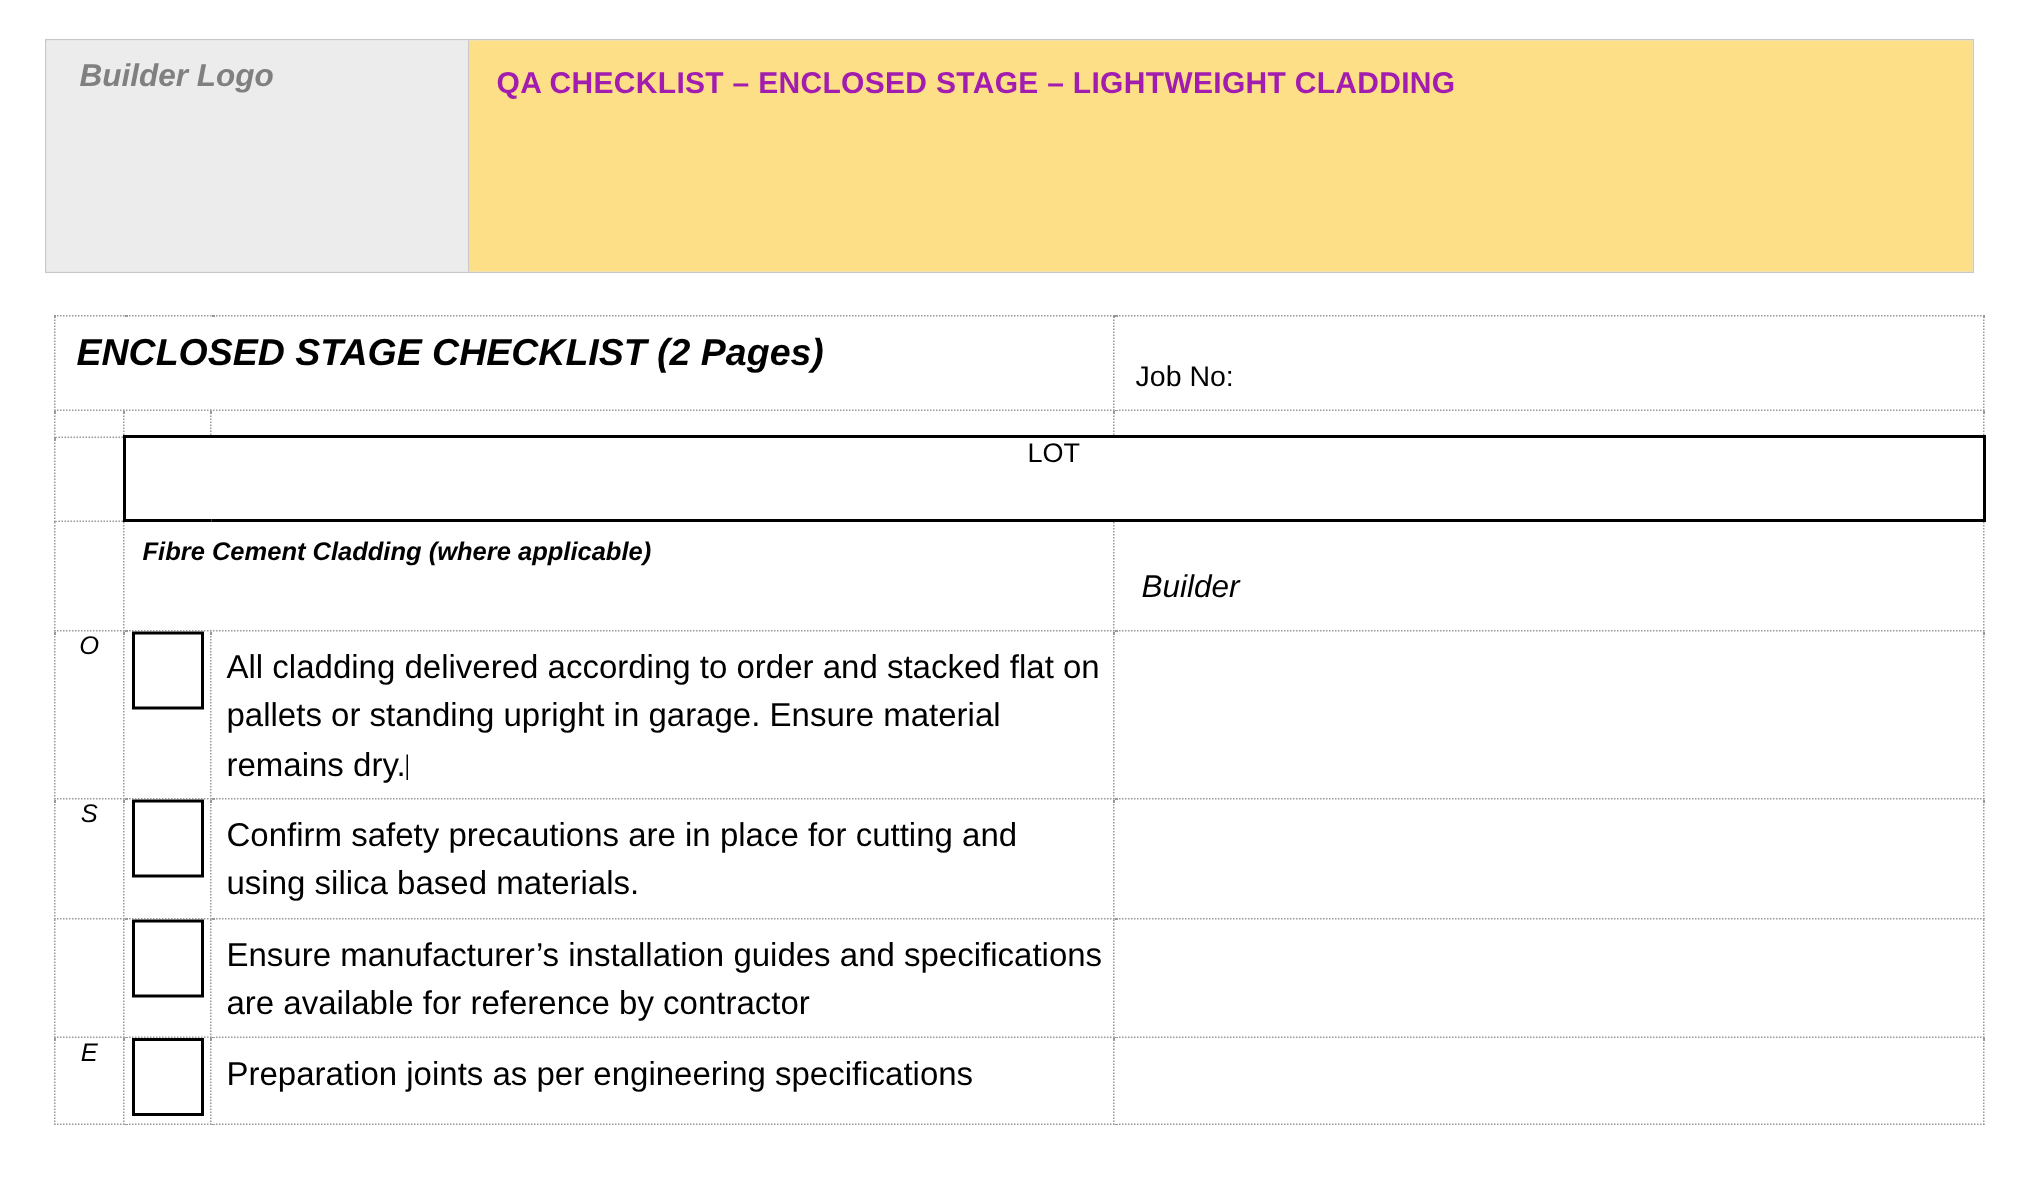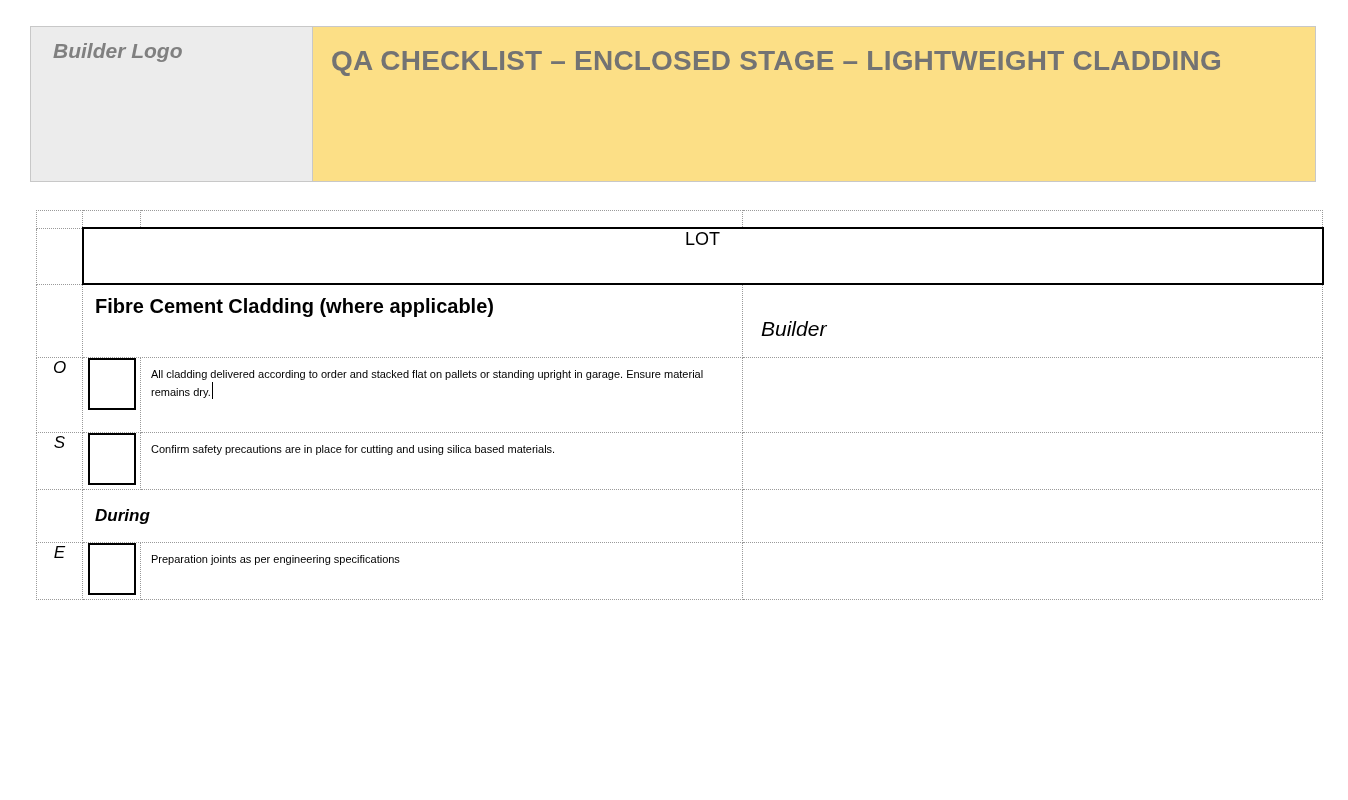--- a/index.html
+++ b/index.html
@@ -43,22 +43,22 @@
     color: #808080;
   }
   .title-cell {
     flex: 1;
     background: #fcdf86;
     box-sizing: border-box;
     padding: 18px 14px 0 18px;
   }
   .title-text {
     font-weight: bold;
-    font-size: 28px;
-    color: #737373;
+    font-size: 20px;
+    color: #a21caf;
     letter-spacing: 0.2px;
     line-height: 1.15;
   }
 
   
   .sheet {
     position: absolute;
     left: 36px;
     top: 210px;
     width: 1286px;
@@ -98,22 +98,23 @@
 
   .lot-cell {
     font-size: 18px;
     padding: 8px 0 0 12px;
     border: 2px solid #000 !important;
     height: 54px;
     text-align: center;
   }
 
   .section-head {
-    font-weight: bold;
-    font-size: 20px;
+    font-style: italic;
+    font-weight: bold;
+    font-size: 17px;
     padding: 10px 0 0 12px;
   }
   .comments-head {
     font-style: italic;
     font-size: 21px;
     padding: 32px 0 0 18px;
   }
 
   .subhead {
     font-style: italic;
@@ -134,21 +135,21 @@
   }
   .chkbox {
     display: inline-block;
     width: 48px;
     height: 52px;
     border: 2px solid #000;
     box-sizing: border-box;
     background: #fff;
   }
   .itemtext {
-    font-size: 11px;
+    font-size: 22px;
     line-height: 1.47;
     padding: 8px 6px 6px 10px;
   }
   .caret {
     display: inline-block;
     width: 1px;
     height: 17px;
     background: #000;
     vertical-align: -3px;
     margin-left: 1px;
@@ -175,20 +176,28 @@
 <div class="sheet">
   <table class="qa">
     <colgroup>
       <col class="c-code">
         <col class="c-box">
         <col class="c-item">
         <col class="c-comm">
     </colgroup>
     <tbody>
 
+      <tr class="row-title">
+        <td colspan="3">
+          <div class="title-main">ENCLOSED STAGE CHECKLIST  (2 Pages)</div>
+        </td>
+        <td>
+          <div class="jobno">Job No:</div>
+        </td>
+      </tr>
 
       <tr class="row-thin">
         <td></td>
         <td></td>
         <td></td>
         <td></td>
       </tr>
 
       <tr>
         <td></td>
@@ -223,28 +232,31 @@
         <td class="code h-2">S</td>
         <td class="chkcell">
           <span class="chkbox"></span>
         </td>
         <td>
           <div class="itemtext">Confirm safety precautions are in place for cutting and using silica based materials.</div>
         </td>
         <td class="comment-cell"></td>
       </tr>
 
-
-      <tr>
-        <td class="h-gap"></td>
-        <td colspan="2">
-          <div class="subhead">During</div>
-        </td>
-        <td class="comment-cell"></td>
-      </tr>
+      <tr>
+        <td class="code h-2"></td>
+        <td class="chkcell">
+          <span class="chkbox"></span>
+        </td>
+        <td>
+          <div class="itemtext">Ensure manufacturer’s installation guides and specifications are available for reference by contractor</div>
+        </td>
+        <td class="comment-cell"></td>
+      </tr>
+
 
       <tr>
         <td class="code" style="height:40px">E</td>
         <td class="chkcell">
           <span class="chkbox"></span>
         </td>
         <td>
           <div class="itemtext">Preparation joints as per engineering specifications</div>
         </td>
         <td class="comment-cell"></td>

